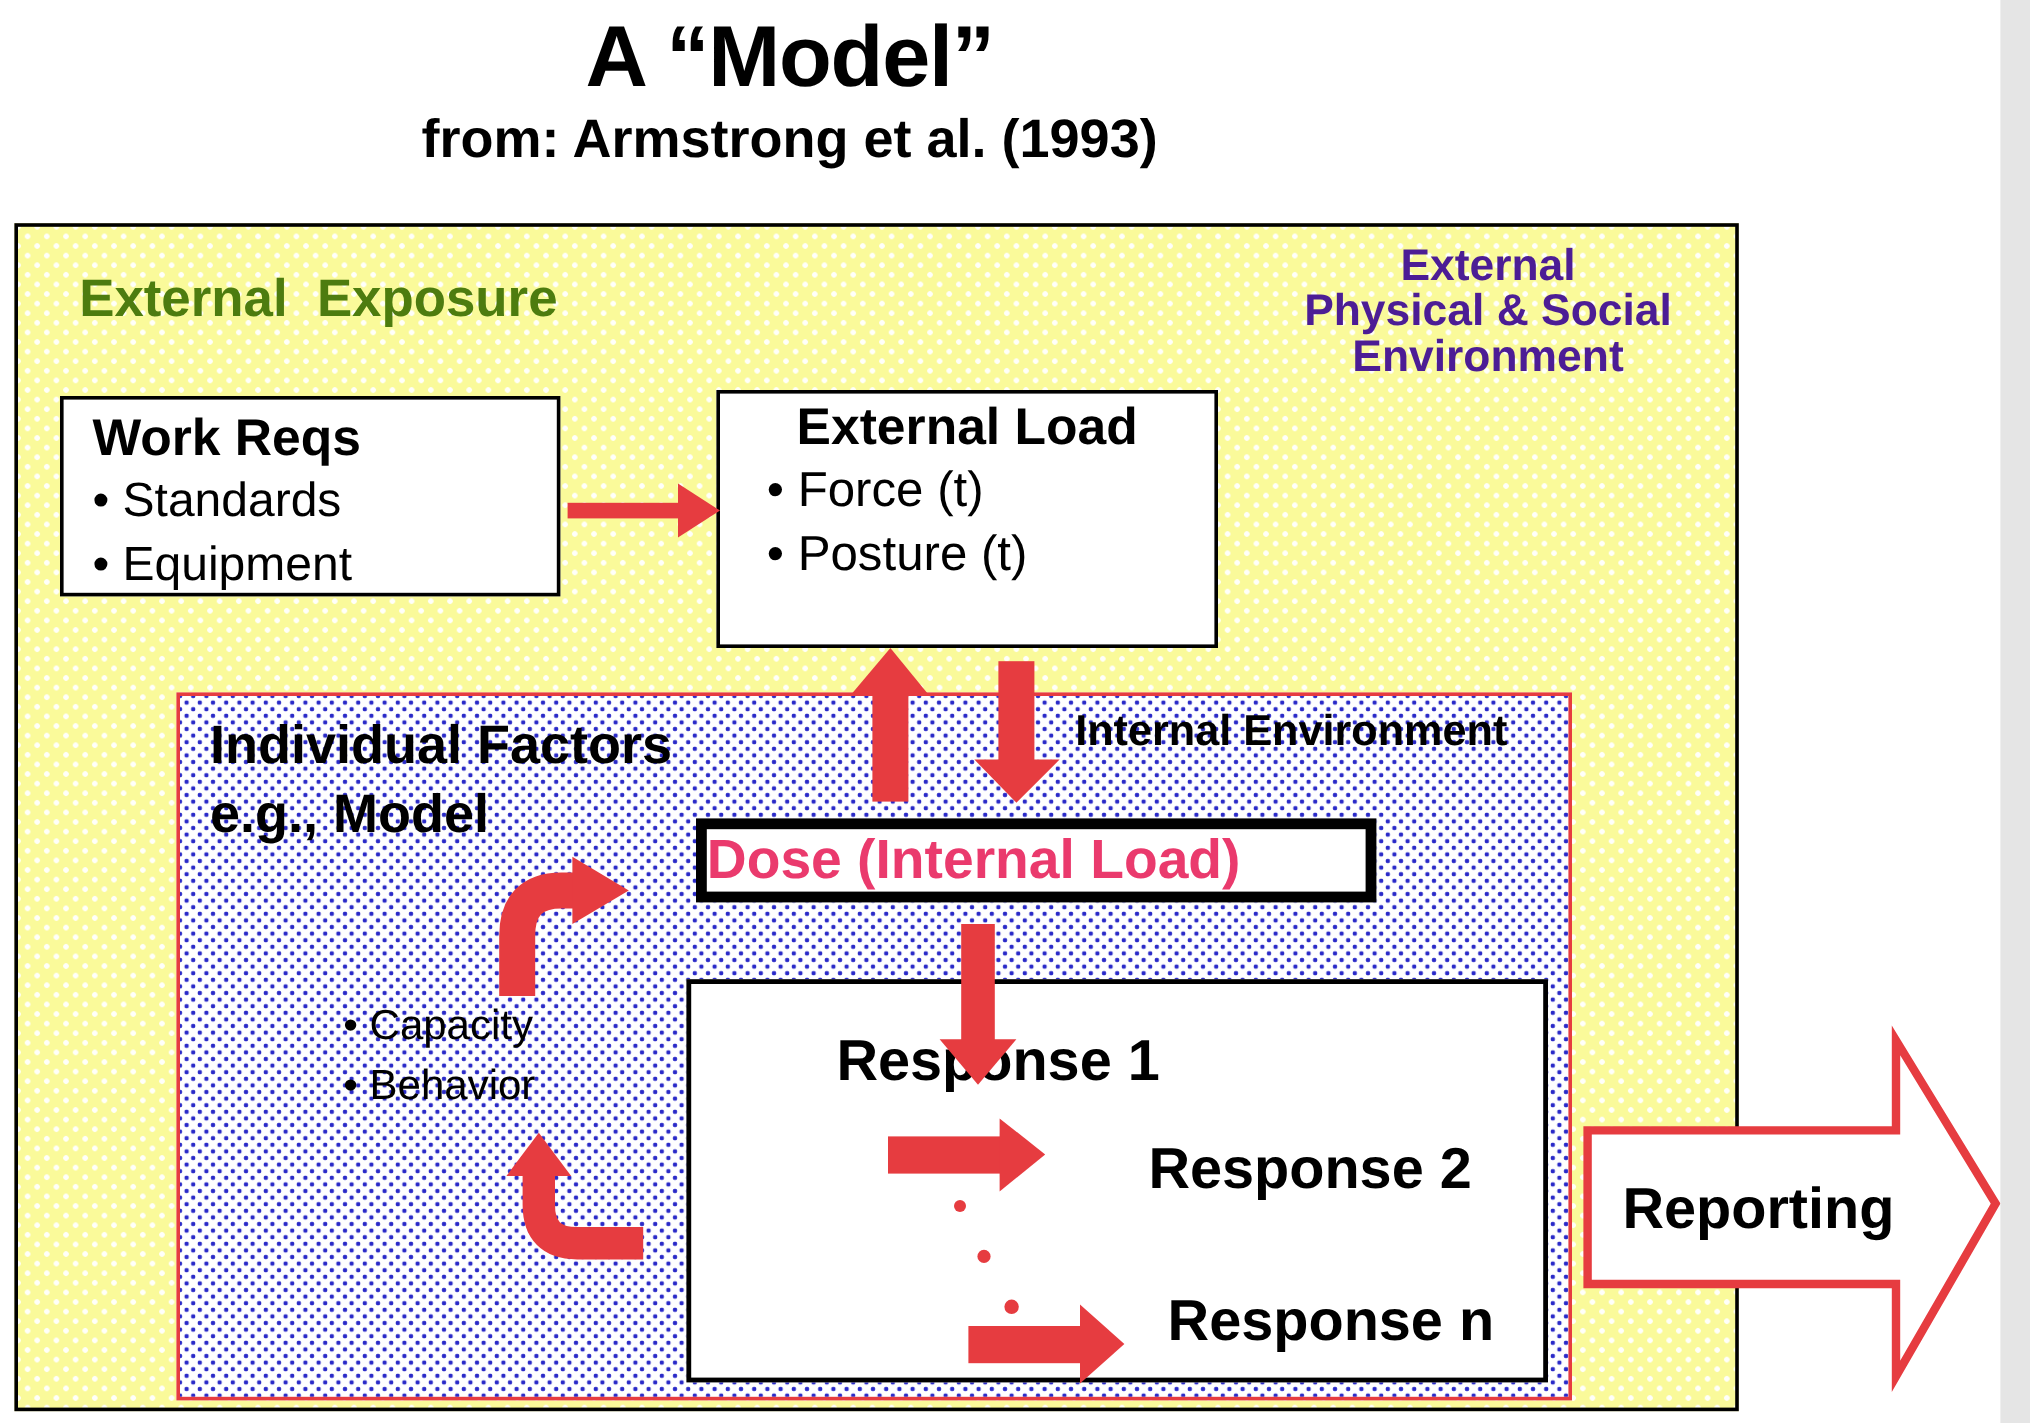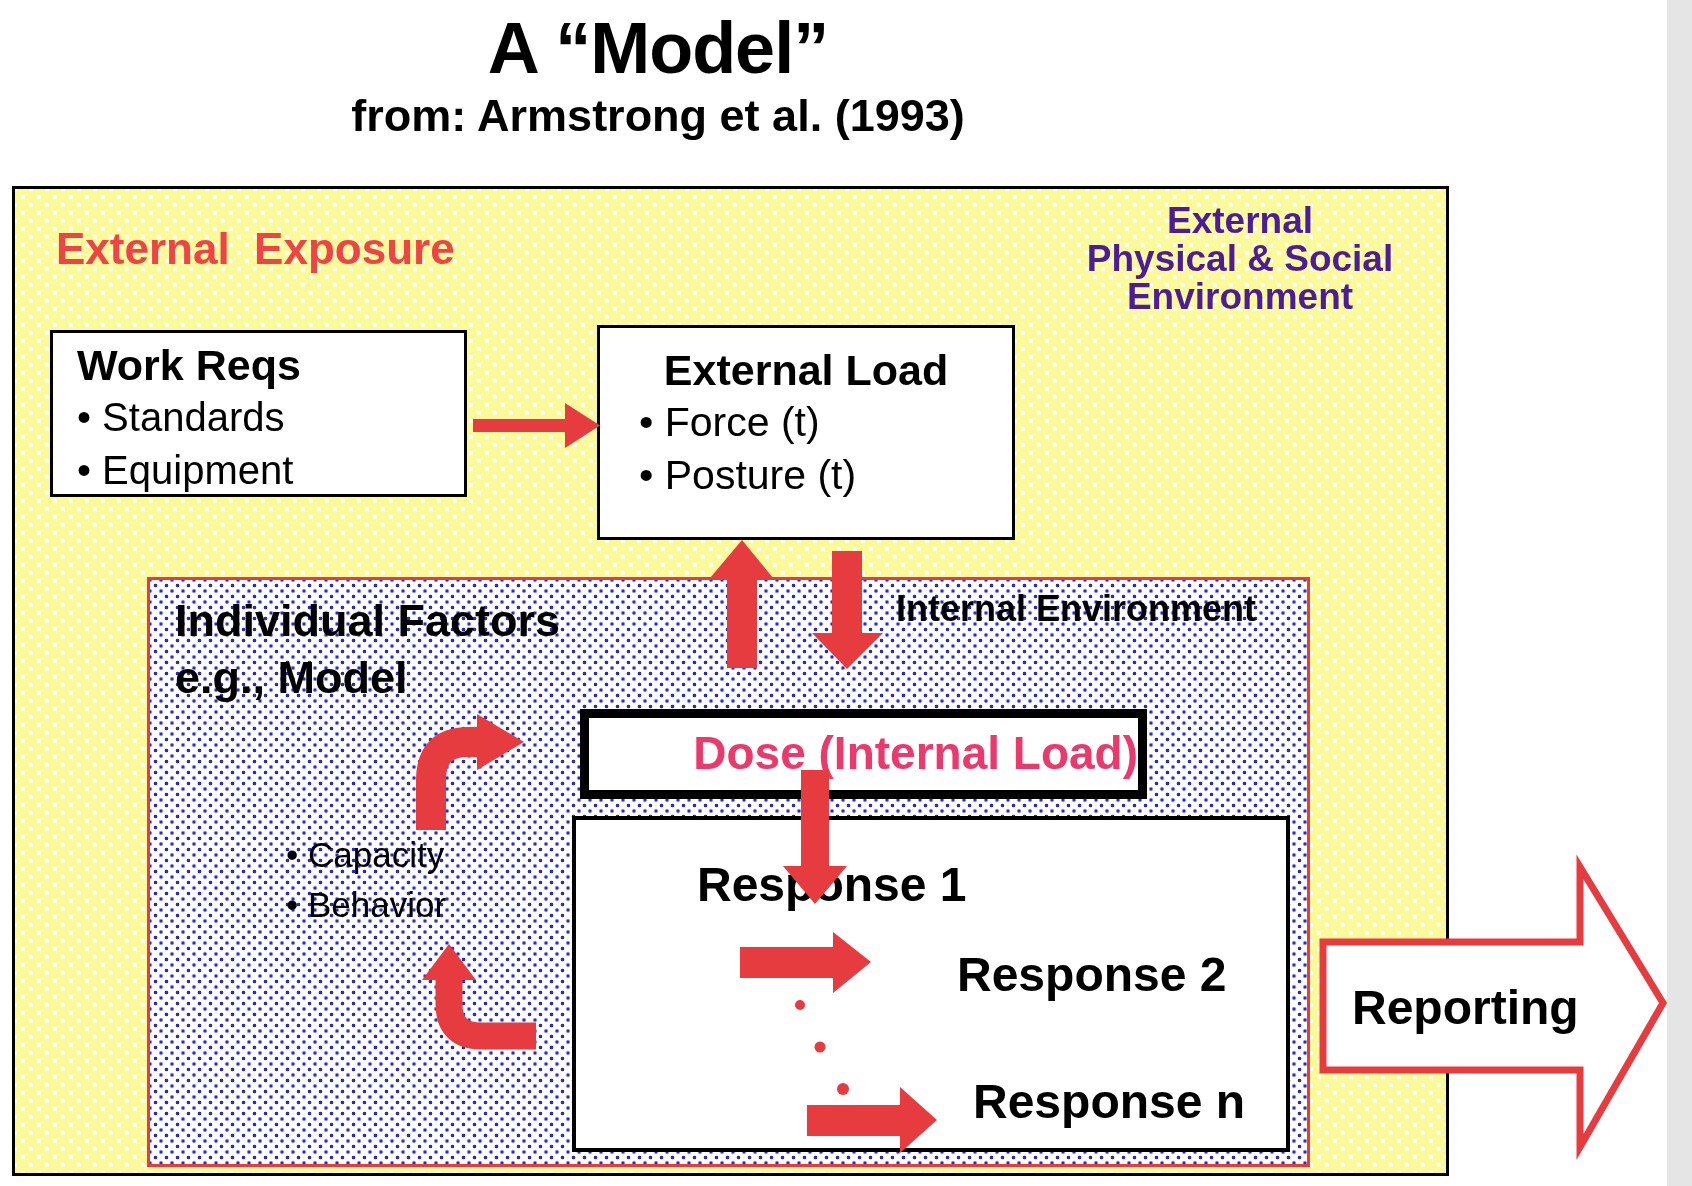--- a/index.html
+++ b/index.html
@@ -14,45 +14,45 @@
   .title-sub{font-size:45px;line-height:52px;font-weight:700;}
   
   #yellow-panel{
     left:12px;top:186px;width:1437px;height:990px;box-sizing:border-box;
     border:3px solid #000;background-color:#fafa9a;
     background-image:
       radial-gradient(circle,rgba(255,255,255,.95) 2px,transparent 2.6px),
       radial-gradient(circle,rgba(255,255,255,.95) 2px,transparent 2.6px);
     background-size:16px 16px;background-position:0 0,8px 8px;z-index:1;
   }
-  #external-exposure-label{left:56px;top:224px;font-size:44px;font-weight:700;color:#ef4444;white-space:pre;z-index:6;}
+  #external-exposure-label{left:66px;top:224px;font-size:44px;font-weight:700;color:#4d7c0f;white-space:pre;z-index:6;}
   #external-environment-label{left:1038px;top:202px;width:404px;text-align:center;
     font-size:37px;line-height:38px;font-weight:700;color:#4c1d95;z-index:6;}
   
   #dotted-panel{
     left:147px;top:577px;width:1163px;height:590px;box-sizing:border-box;
     border:3px solid #e63c40;background-color:#ffffff;
     background-image:
       radial-gradient(circle,#2a2ac8 1.6px,transparent 2.1px),
       radial-gradient(circle,#2a2ac8 1.6px,transparent 2.1px);
     background-size:11px 11px;background-position:0 0,5.5px 5.5px;z-index:2;
   }
   #internal-environment-label{left:896px;top:588px;font-size:36px;font-weight:700;z-index:6;}
   #individual-factors-label{left:175px;top:592px;font-size:45px;line-height:57px;font-weight:700;z-index:6;}
   #capacity-behavior-list{left:286px;top:830px;font-size:35px;line-height:50px;font-weight:400;z-index:6;}
   
   .white-box{background:#ffffff;box-sizing:border-box;border:3px solid #000;z-index:4;}
   #work-reqs-box{left:50px;top:330px;width:417px;height:167px;padding:6px 12px 0 24px;}
-  #external-load-box{left:597px;top:325px;width:418px;height:215px;padding-top:16px;}
+  #external-load-box{left:597px;top:325px;width:418px;height:215px;padding-top:2px;}
   .box-title{font-size:43px;font-weight:700;line-height:52px;}
   .box-title.centered{text-align:center;}
   .bullet-line{font-size:40px;line-height:53px;font-weight:400;}
   #external-load-box .bullet-line{margin-left:39px;font-size:41px;}
-  #dose-box{left:580px;top:682px;width:567px;height:90px;border-width:9px;z-index:4;
-    display:flex;align-items:center;justify-content:flex-end;margin-top:27px;}
+  #dose-box{left:580px;top:682px;width:567px;height:70px;border-width:9px;z-index:4;
+    display:flex;align-items:center;justify-content:flex-start;}
   #dose-label{font-size:46px;font-weight:700;color:#ea3a6d;padding-bottom:2px;}
   #response-box{left:572px;top:816px;width:718px;height:336px;border-width:4px;z-index:4;}
   .response-label{position:absolute;font-size:48px;font-weight:700;z-index:6;}
   #response-1{left:697px;top:857px;}
   #response-2{left:957px;top:947px;}
   #response-n{left:973px;top:1074px;}
   
   #reporting-label{left:1352px;top:980px;font-size:48px;font-weight:700;z-index:30;}
   
   #arrow-overlay{left:0;top:0;width:1692px;height:1186px;z-index:20;pointer-events:none;}

